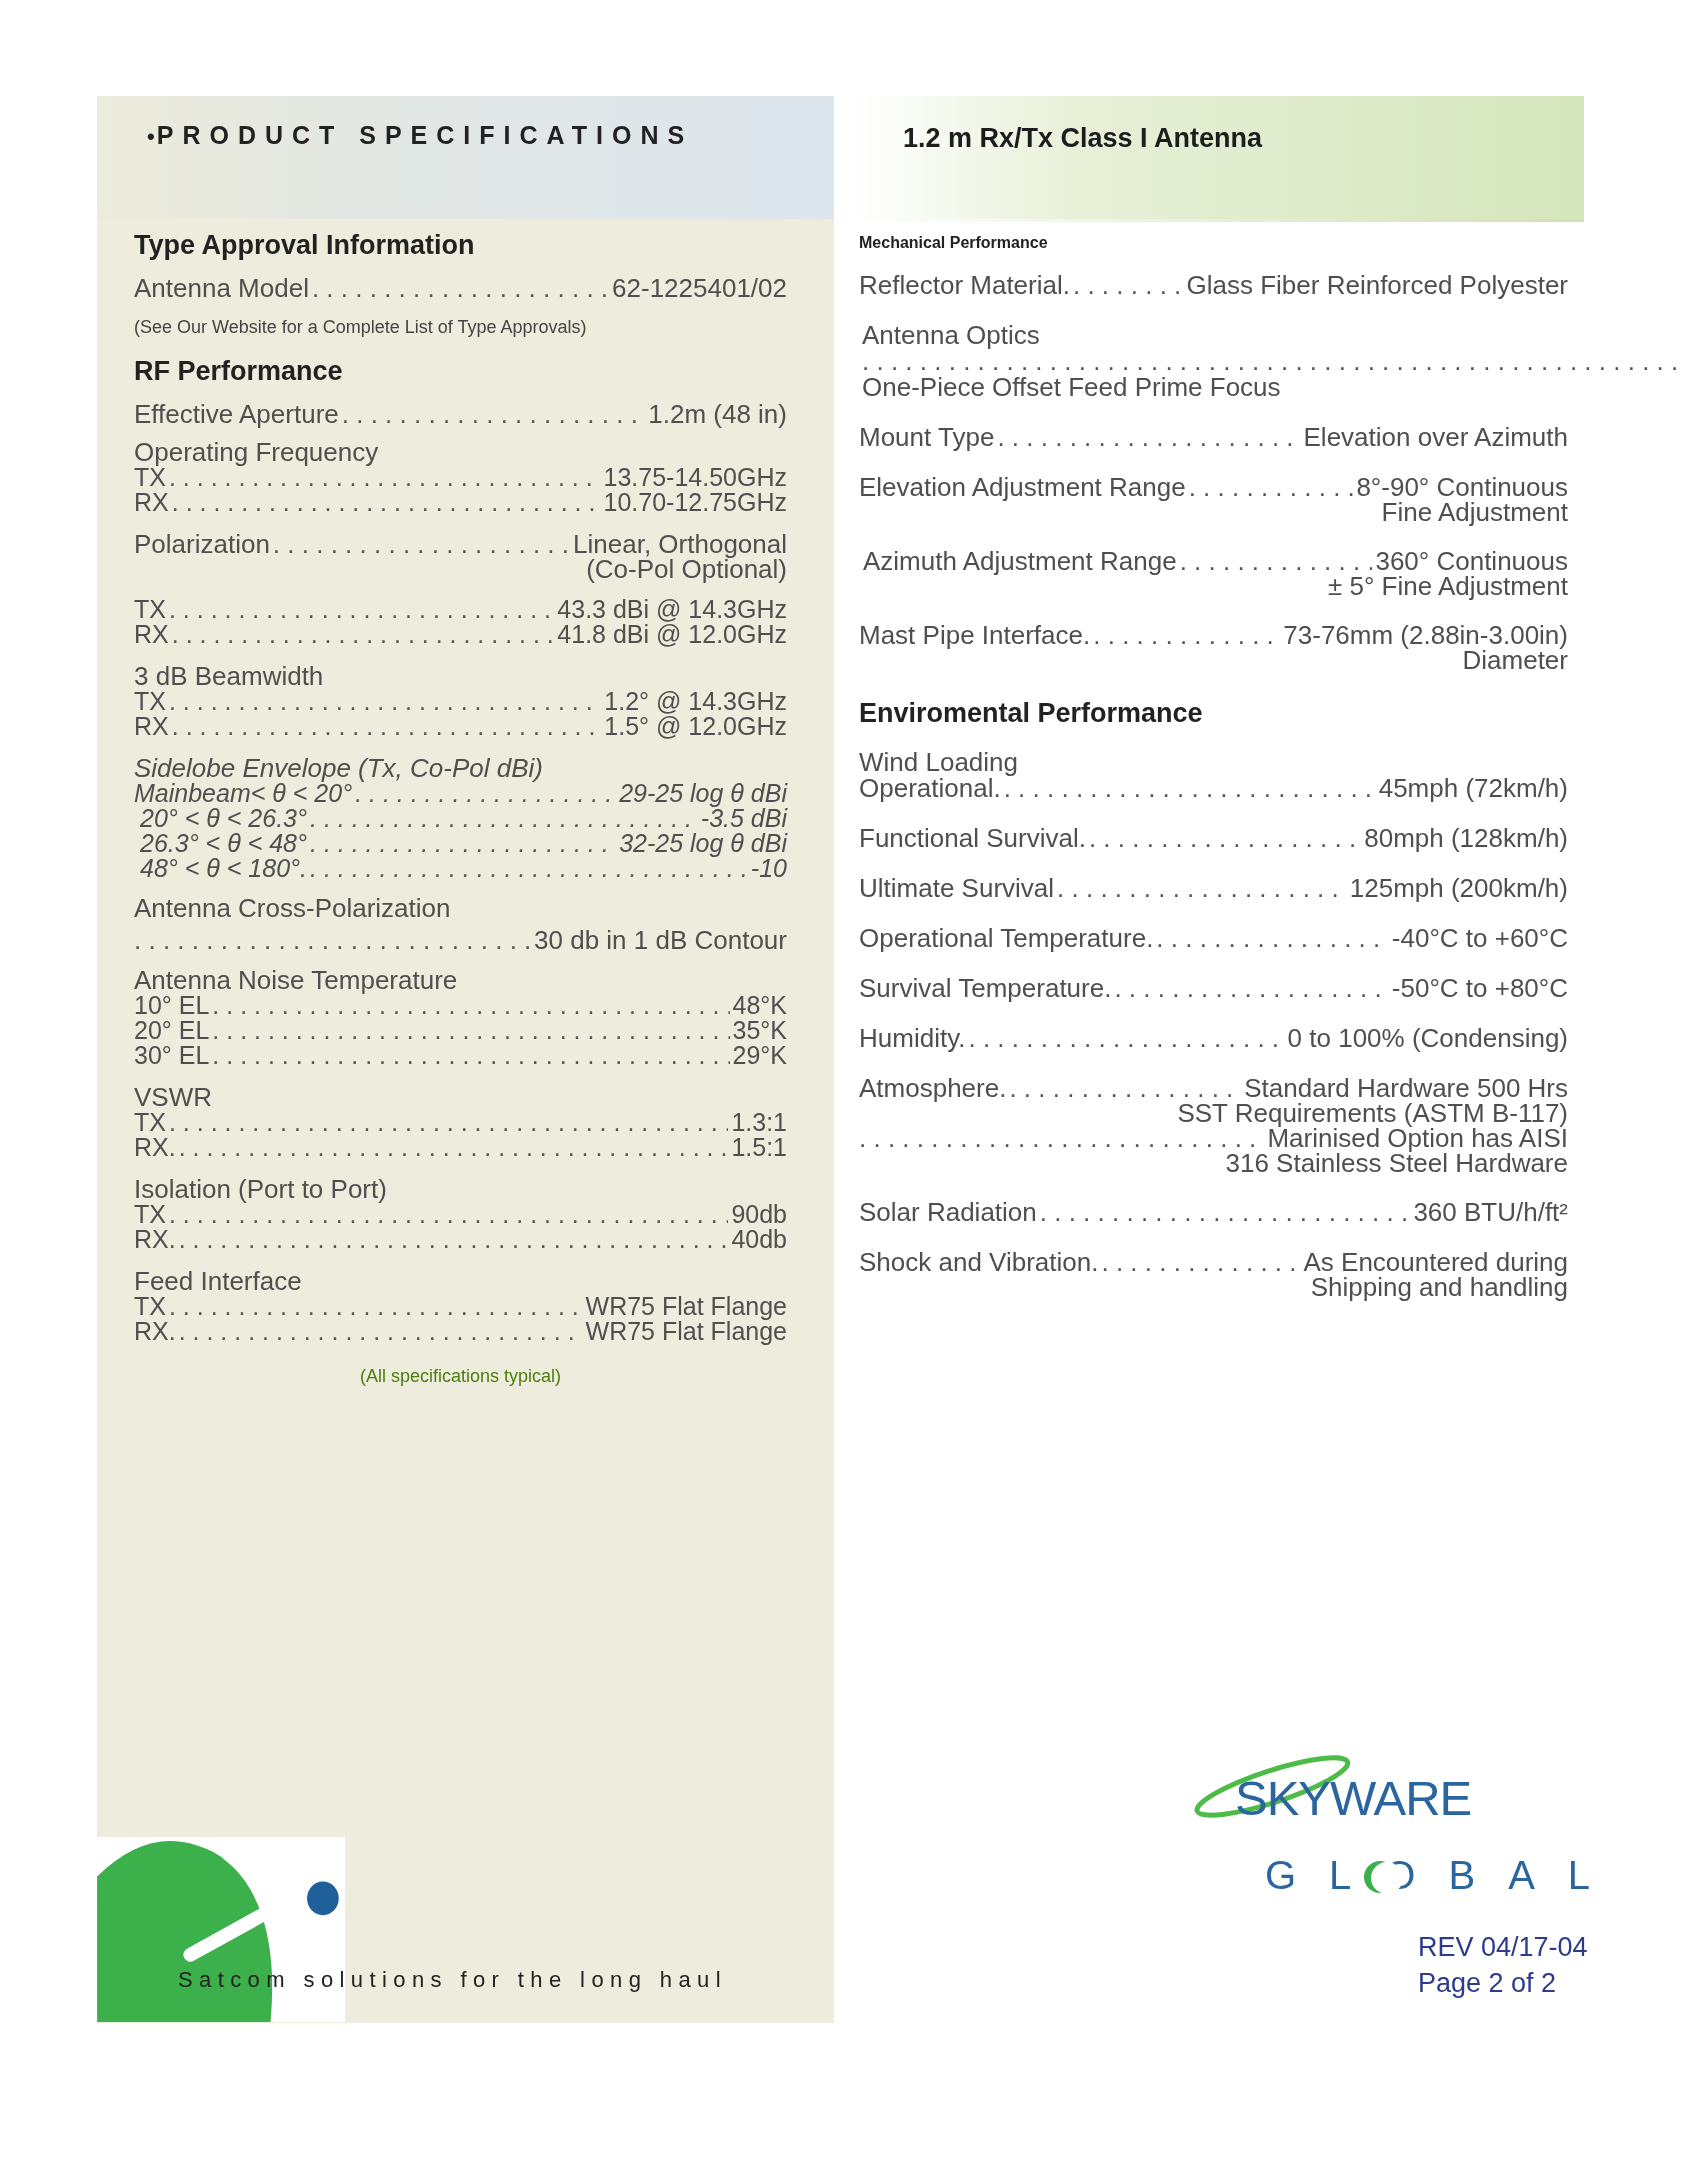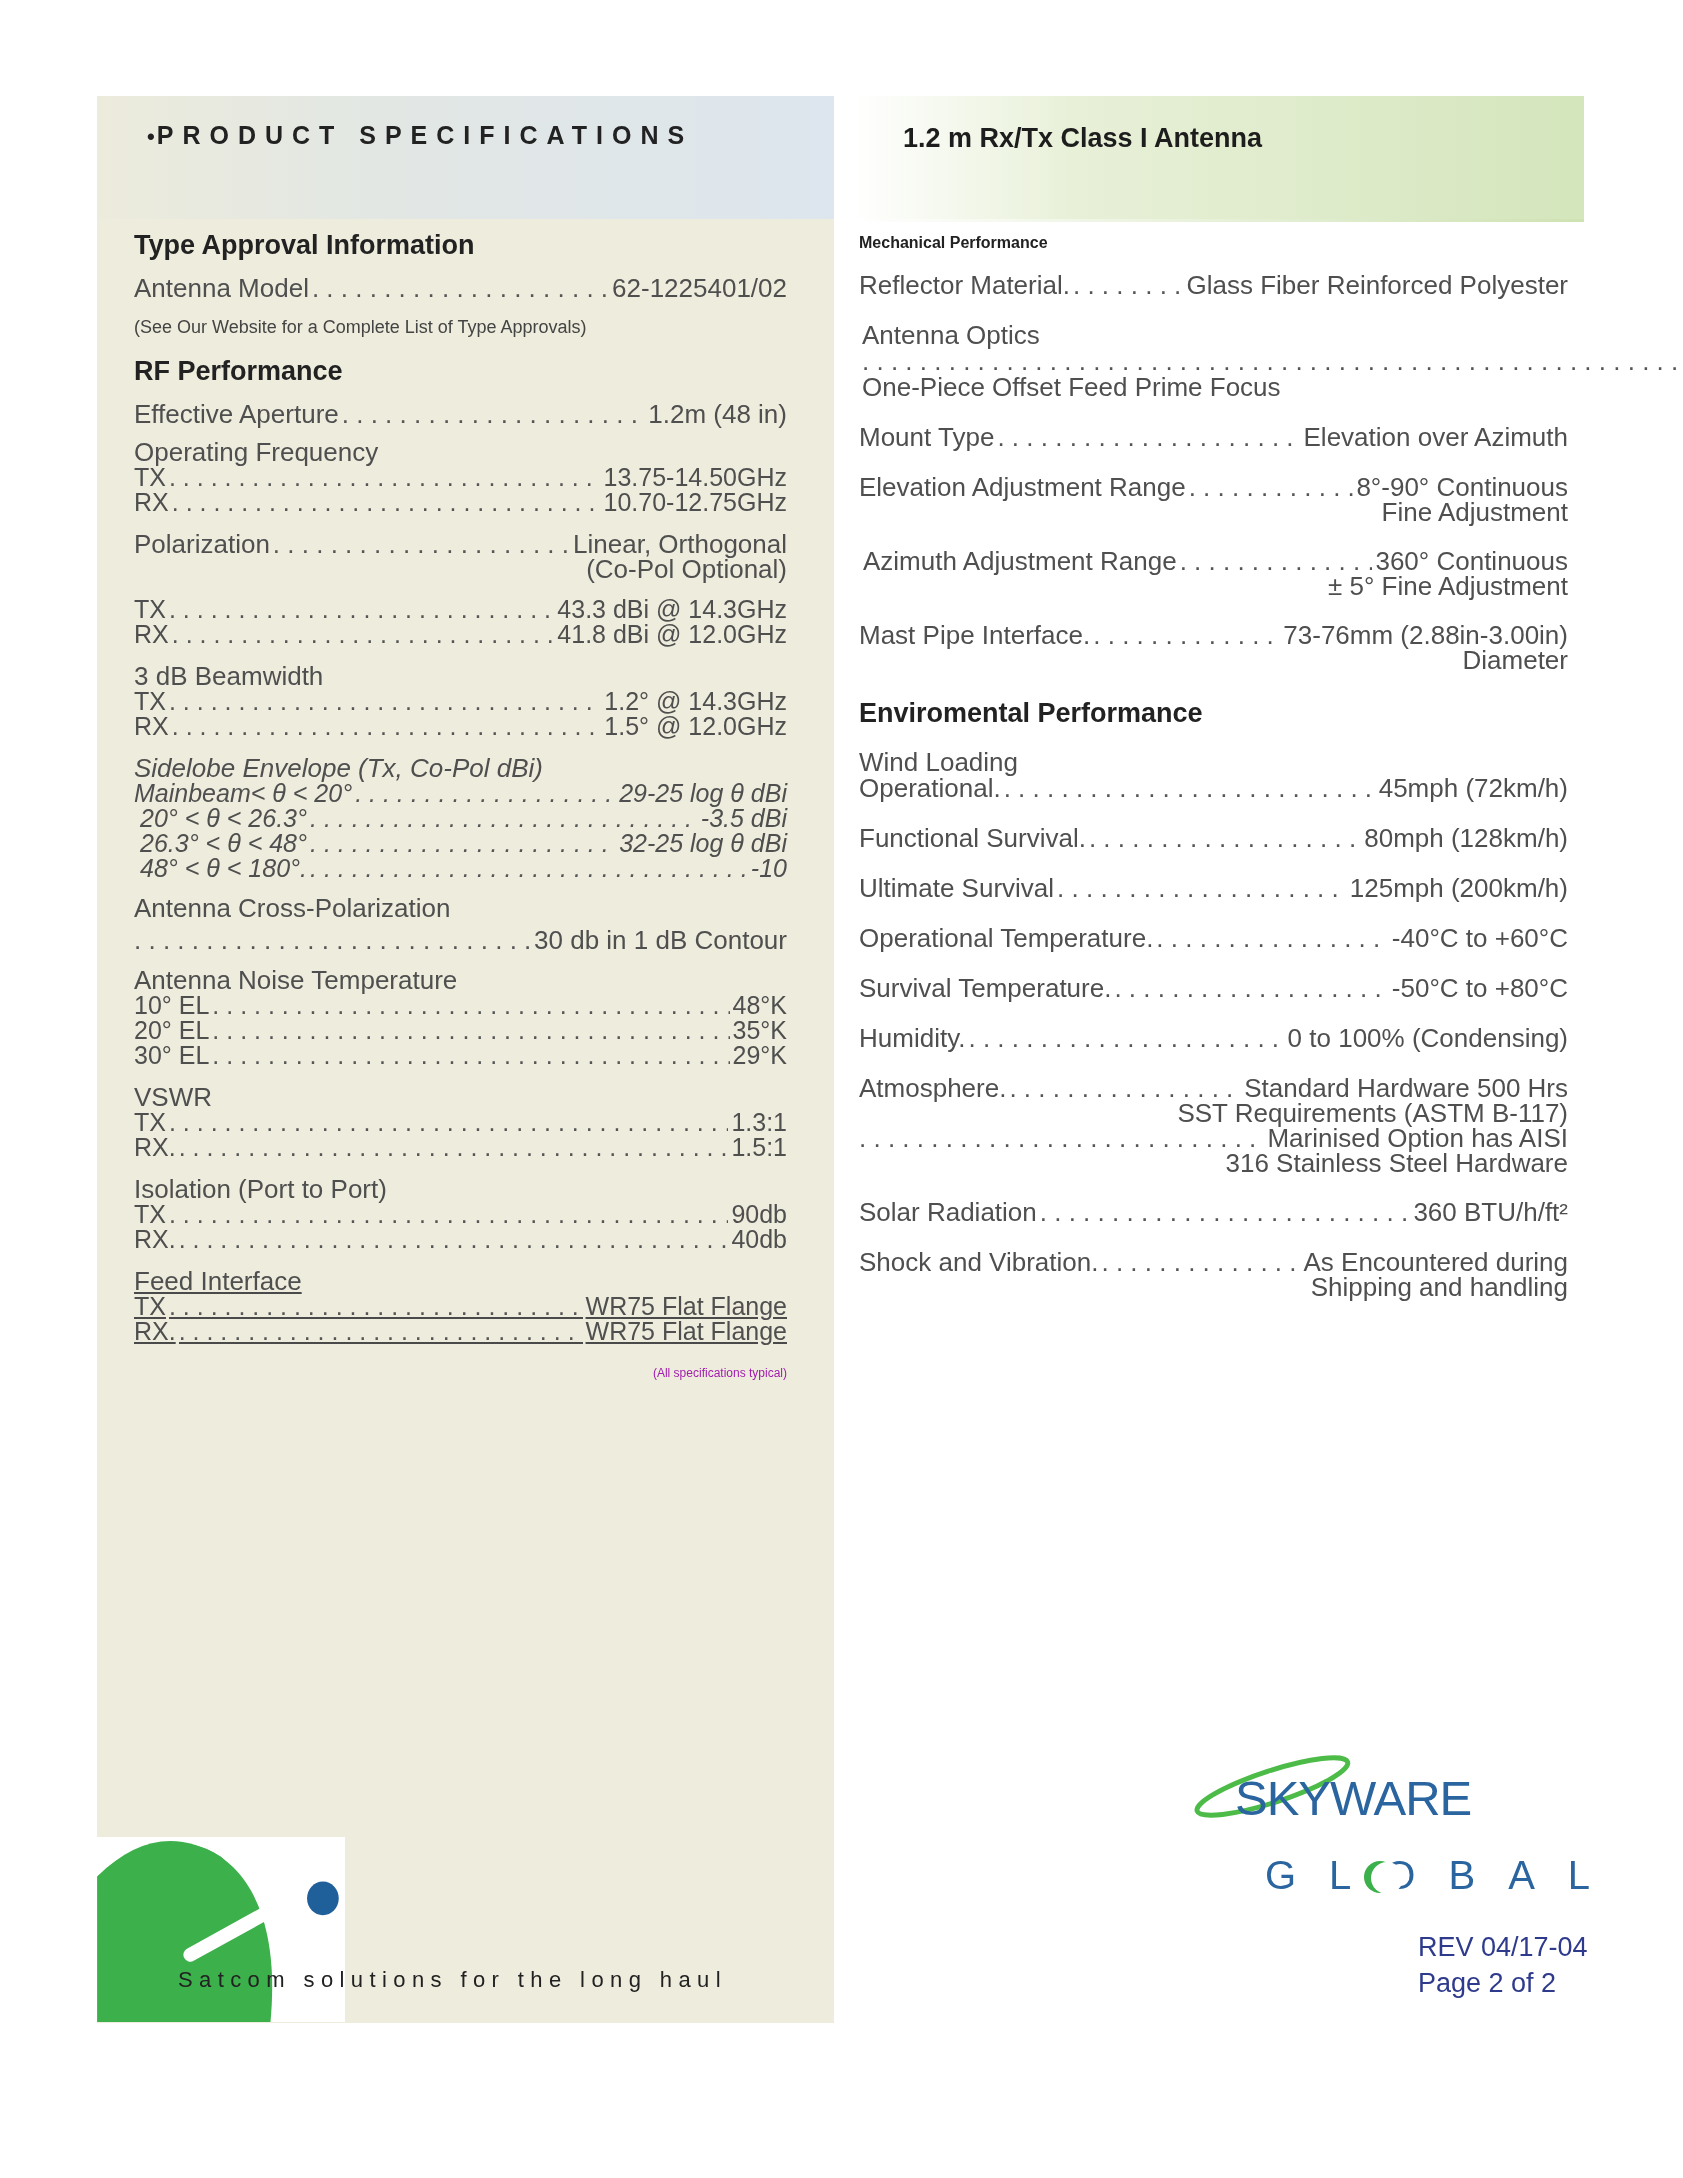--- a/index.html
+++ b/index.html
@@ -29,21 +29,21 @@
   .col-right .h.big { font-size: 27px; }
 
   .row { display: flex; align-items: baseline; font-size: 26px; line-height: 26px; color: #4f4f4f; white-space: nowrap; }
   .row .lbl { flex: 0 0 auto; }
   .row .dots { flex: 1 1 auto; overflow: hidden; margin: 0 3px; letter-spacing: 3px; color: #555; }
   .row .dots::before { content: ". . . . . . . . . . . . . . . . . . . . . . . . . . . . . . . . . . . . . . . . . . . . . . . . . . . . . . . . . . . . . . . . . . . . . . . . . . . . . . . . . . . . . . . . . . . . . . . . ."; letter-spacing: 0; }
   .row .val { flex: 0 0 auto; text-align: right; }
   .cont { text-align: right; font-size: 26px; line-height: 24px; color: #4f4f4f; }
   .sub { font-size: 26px; line-height: 26px; color: #4f4f4f; }
   .note { font-size: 18px; color: #444; }
-  .note-right { text-align: right; font-size: 12px; color: #a21caf; }
+  .note-right { text-align: center; font-size: 18px; color: #4d7c0f; }
   .tight .row { line-height: 25px; font-size: 25px; }
   .indent { padding-left: 6px; }
 
   
   .logo-box { position: absolute; left: 97px; top: 1837px; width: 248px; height: 185px; background: #ffffff; overflow: hidden; }
   .tagline { position: absolute; left: 178px; top: 1967px; font-size: 22px; letter-spacing: 6.4px; color: #222; }
 
   
   .brand { position: absolute; left: 1188px; top: 1742px; width: 416px; height: 178px; }
   .brand-name { position: absolute; left: 1235px; top: 1770px; font-size: 49px; color: #2b65a0; letter-spacing: -1px; }
@@ -212,21 +212,21 @@
           <span class="val">90db</span>
         </div>
       <div class="row">
           <span class="lbl">RX.</span>
           <span class="dots"></span>
           <span class="val">40db</span>
         </div>
     </div>
   </div>
 
-  <div style="margin-top:16px;text-decoration:underline;">
+  <div style="margin-top:16px;">
     <div class="sub">Feed Interface</div>
     <div class="tight">
       <div class="row">
           <span class="lbl">TX</span>
           <span class="dots"></span>
           <span class="val">WR75 Flat Flange</span>
         </div>
       <div class="row">
           <span class="lbl">RX.</span>
           <span class="dots"></span>

